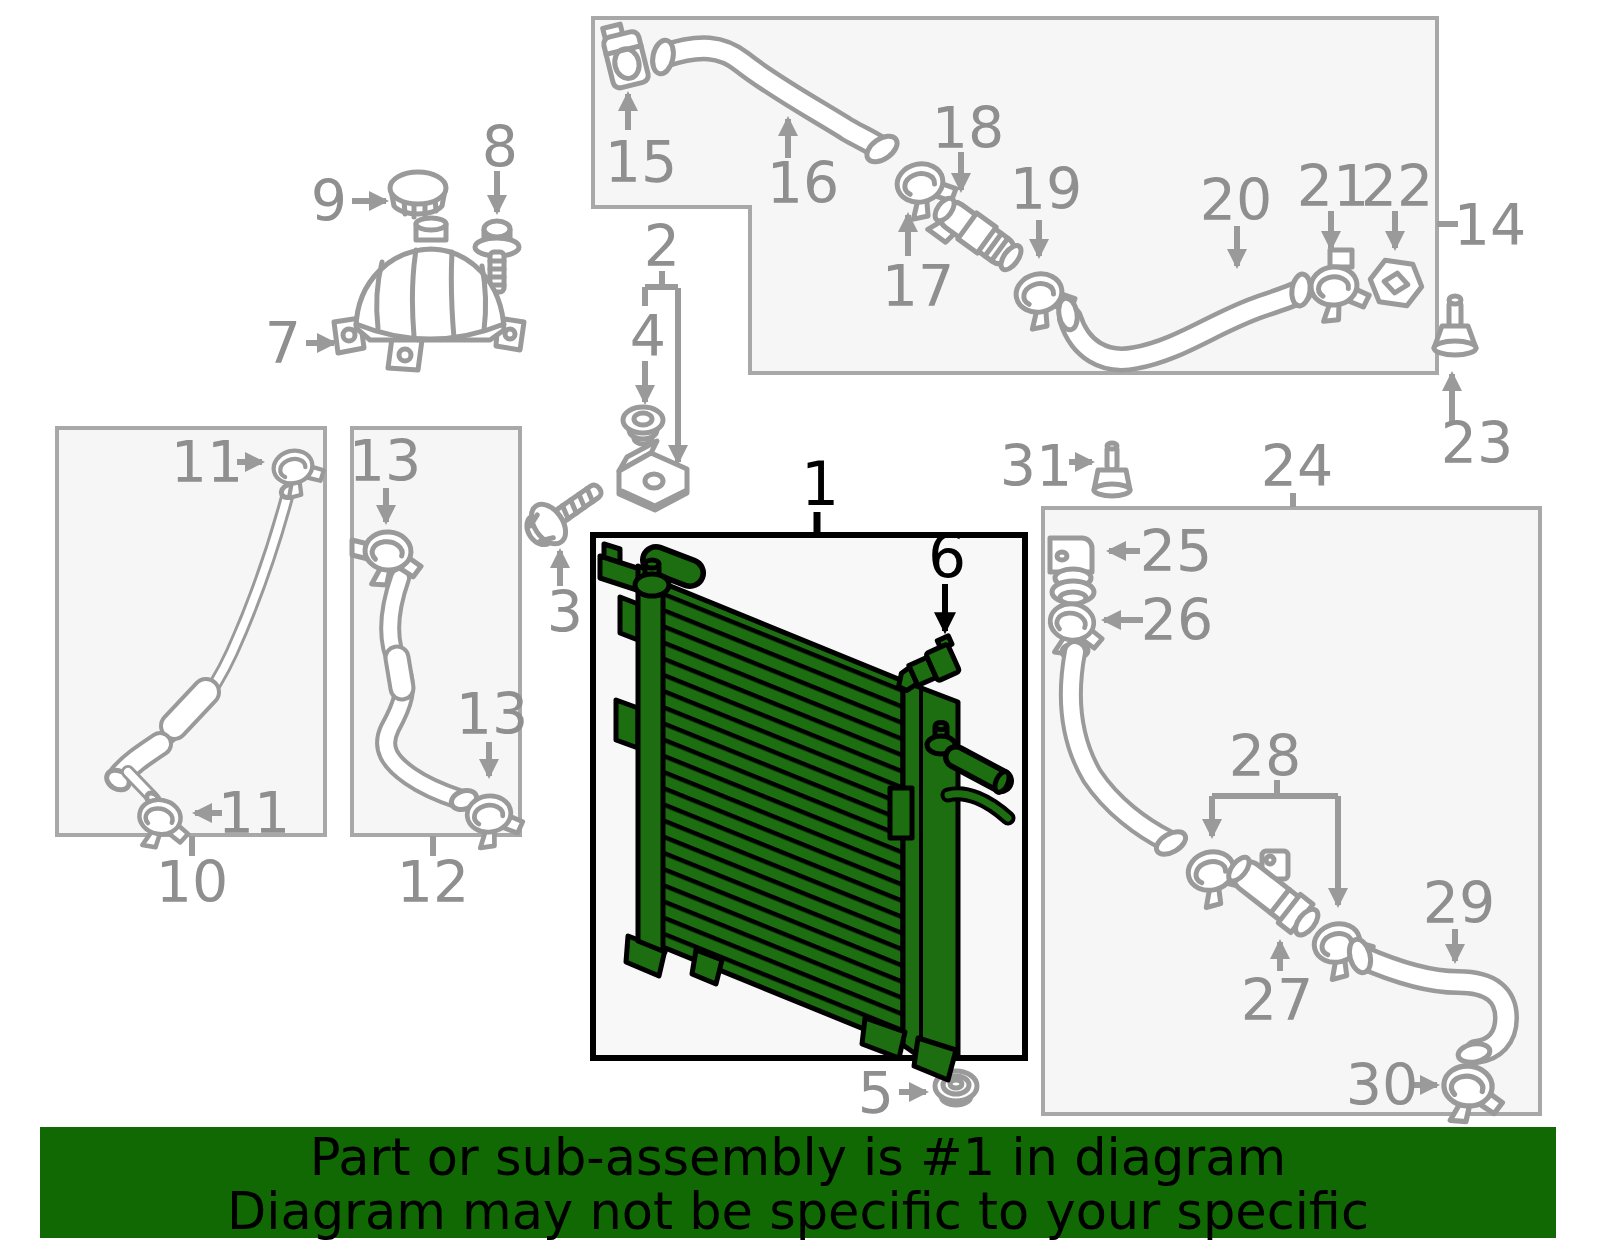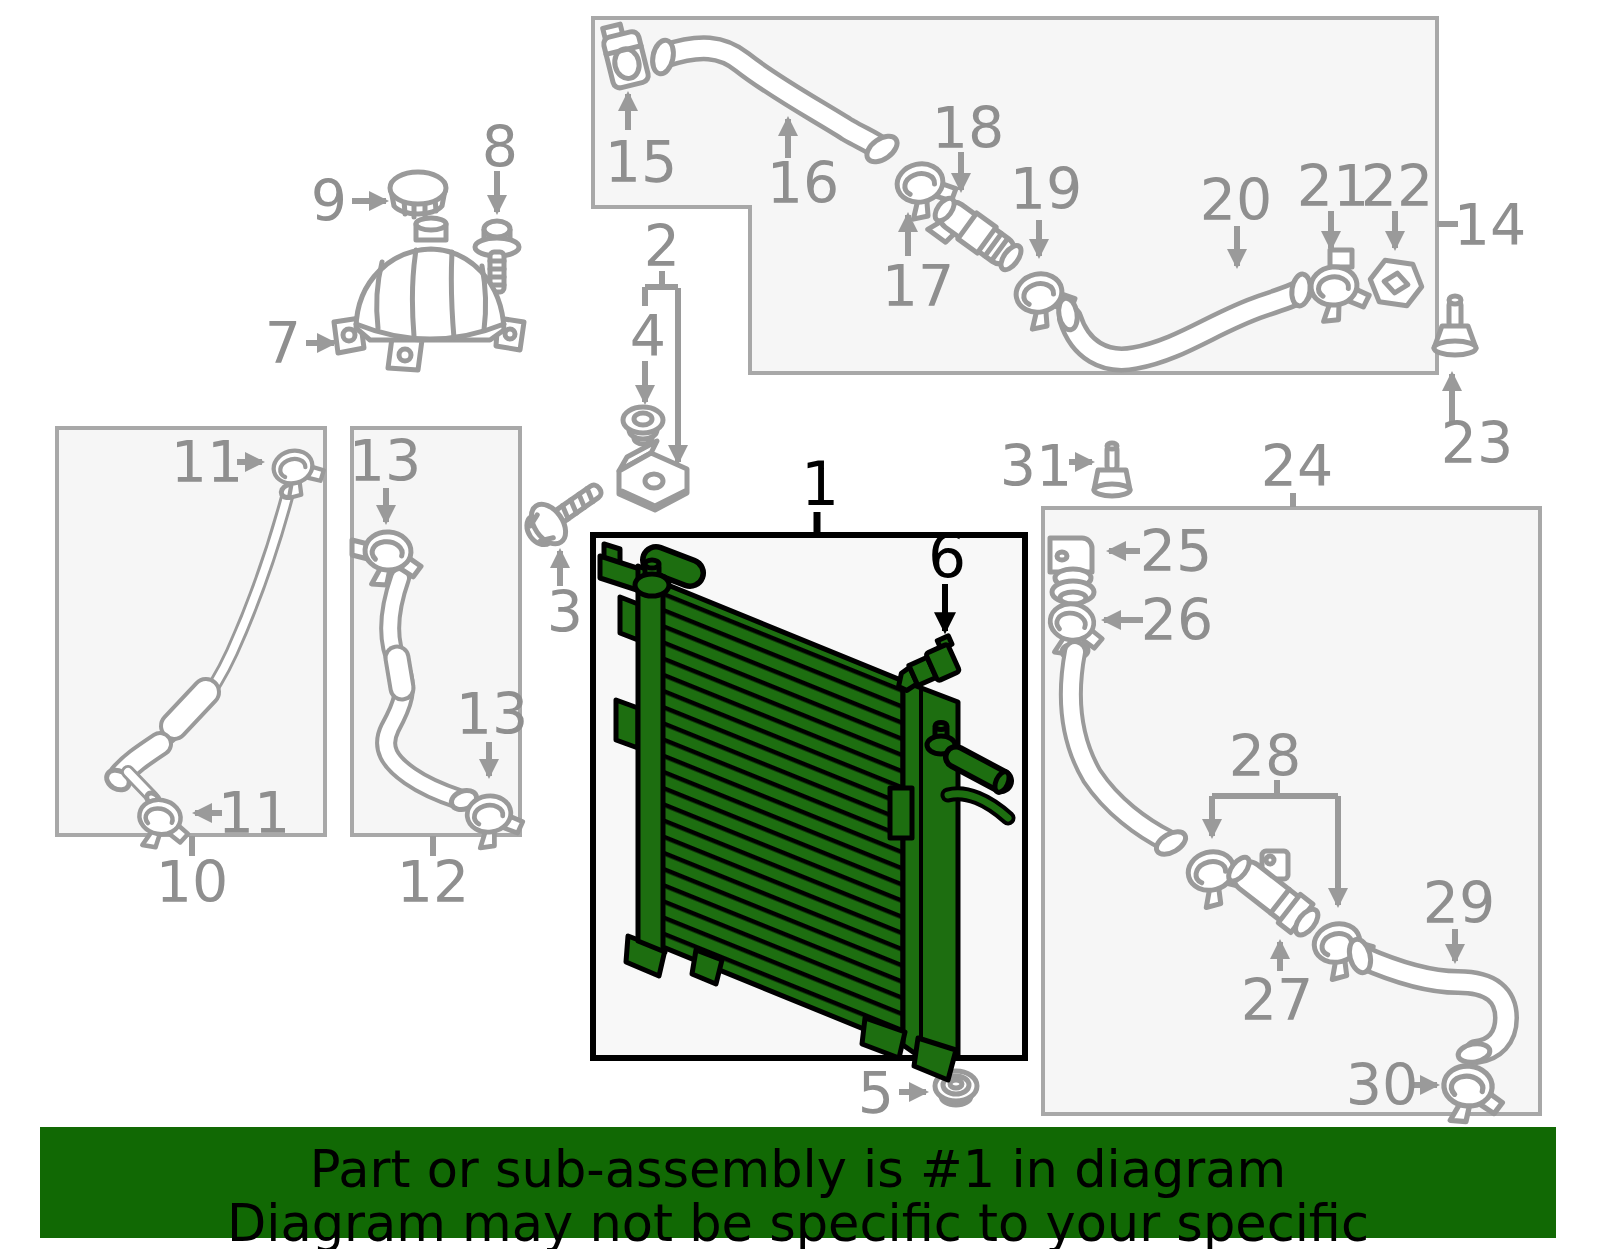--- a/index.html
+++ b/index.html
@@ -20,21 +20,21 @@
   .arrow{stroke:var(--line);stroke-width:6;fill:none;}
   .arrowb{stroke:var(--outline);stroke-width:6;fill:none;}
   .tick{stroke:var(--line);stroke-width:6;}
   .tickb{stroke:var(--outline);stroke-width:7;}
   .g-text{fill:var(--label);font-size:57px;text-anchor:middle;dominant-baseline:central;}
   .b-text{fill:var(--outline);font-size:60px;text-anchor:middle;dominant-baseline:central;}
   .mg{fill:var(--line);} .mb{fill:var(--outline);}
   
   .banner{position:absolute;left:40px;top:1127px;width:1516px;height:111px;
           background:var(--banner-bg);color:var(--banner-text);
-          text-align:center;font-size:51px;line-height:54px;padding-top:16px;box-sizing:border-box;}
+          text-align:center;font-size:51px;line-height:54px;padding-top:4px;box-sizing:border-box;}
 </style>
 </head>
 <body>
 
 <div id="stage">
 <svg width="1600" height="1249" viewBox="0 0 1600 1249" xmlns="http://www.w3.org/2000/svg">
   <defs>
     <marker id="ag" viewBox="0 0 10 10" refX="8.5" refY="5" markerWidth="24" markerHeight="20" orient="auto-start-reverse" markerUnits="userSpaceOnUse">
       <path d="M0,0 L10,5 L0,10 Z" class="mg"></path>
     </marker>

